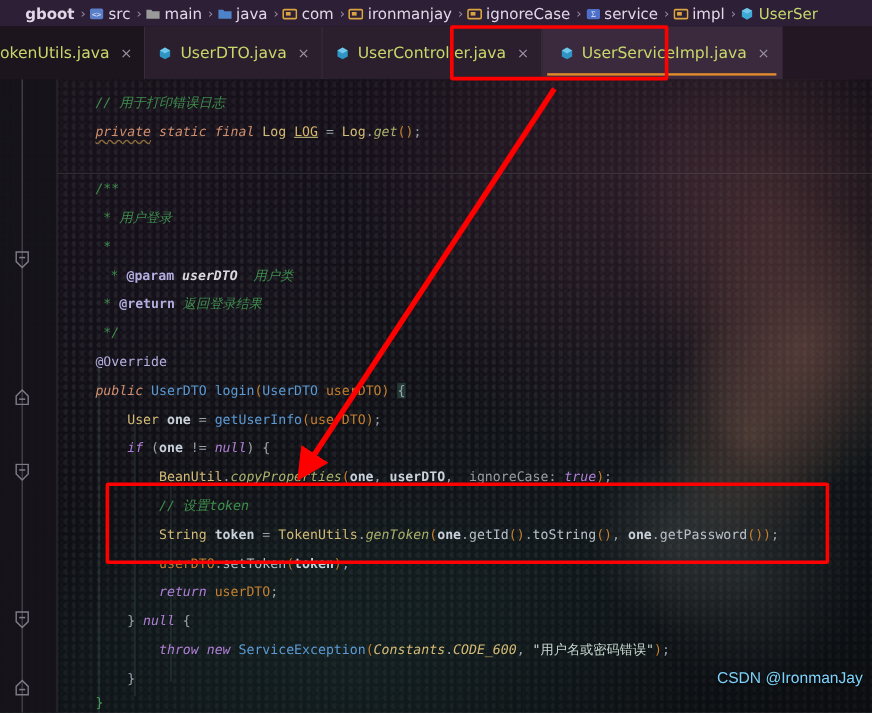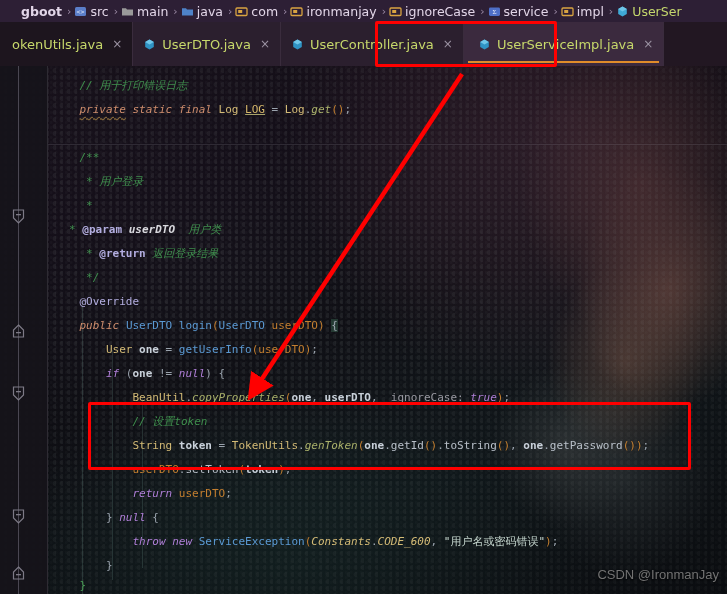--- a/index.html
+++ b/index.html
@@ -121,22 +121,22 @@
   .hint{color:#9a9aa2;font-style:normal;}
   .grn{color:#4a9e55;}
   .underw{ text-decoration:underline; text-decoration-style:wavy; text-decoration-color:#8a6b3a; text-underline-offset:3px;}
   .underl{ text-decoration:underline; text-decoration-color:#a8a36a;}
   .bracehl{background:rgba(70,130,100,0.35);}
 
   
   .redbox{position:absolute;border:3px solid #ff0000;border-radius:2px;box-sizing:border-box;}
   .arrow-svg{position:absolute;left:0;top:0;width:727px;height:594px;pointer-events:none;}
   .watermark{
-    position:absolute;right:8px;bottom:12px;
-    color:#737373;font-size:13px;
+    position:absolute;right:8px;bottom:22px;
+    color:#7dd3fc;font-size:13px;
     font-family:"Liberation Sans",sans-serif;
     text-shadow:0 1px 2px rgba(0,0,0,.8);
     margin-left:28px;
   }
 </style>
 </head>
 <body>
 
 <div id="app">
 
@@ -239,21 +239,21 @@
             <path d="M6.5 1.6l4.3 2.4v5l-4.3 2.4-4.3-2.4v-5z" fill="#3fa9d6"></path>
             <path d="M6.5 1.6l4.3 2.4-4.3 2.5-4.3-2.5z" fill="#6fc6e8"></path>
           </svg>
       </span>
       <span class="lbl">UserSer</span>
     </div>
   </div>
 
   <div class="tabbar">
 
-    <div class="tab inactive" style="padding-left:12px;">
+    <div class="tab inactive" style="padding-left:0;">
       <span class="tname">okenUtils.java</span>
       <span class="tabx">×</span>
     </div>
 
     <div class="tab dim">
       <span class="ico">
         <svg width="13" height="13" viewBox="0 0 13 13">
             <path d="M6.5 1.6l4.3 2.4v5l-4.3 2.4-4.3-2.4v-5z" fill="#2f93c4"></path>
             <path d="M6.5 1.6l4.3 2.4-4.3 2.5-4.3-2.5z" fill="#6fc6e8"></path>
           </svg>
@@ -332,21 +332,21 @@
 
     <div class="code">
 
       <div class="ln" style="top:8px;left:53px;"><span class="cmt">    // 用于打印错误日志</span></div>
 
       <div class="ln" style="top:32px;left:53px;"><span class="punc">    </span><span class="kw2 underw">private</span><span class="punc"> </span><span class="kw2">static</span><span class="punc"> </span><span class="kw2">final</span><span class="punc"> </span><span class="typ">Log</span><span class="punc"> </span><span class="fld underl">LOG</span><span class="punc"> = </span><span class="typ">Log</span><span class="punc">.</span><span class="fni">get</span><span class="par">()</span><span class="punc">;</span></div>
 
       <div class="ln" style="top:80px;left:53px;"><span class="cmt">    /**</span></div>
       <div class="ln" style="top:104px;left:53px;"><span class="cmt">     * 用户登录</span></div>
       <div class="ln" style="top:128px;left:53px;"><span class="cmt">     *</span></div>
-      <div class="ln" style="top:152px;left:36px;"><span class="cmt">     * </span><span class="ann" style="font-weight:bold;">@param</span><span class="cmt"> </span><span style="color:#d8d8dd;font-weight:bold;font-style:italic;">userDTO</span><span class="cmt">  用户类</span></div>
+      <div class="ln" style="top:152px;left:59px;"><span class="cmt">     * </span><span class="ann" style="font-weight:bold;">@param</span><span class="cmt"> </span><span style="color:#d8d8dd;font-weight:bold;font-style:italic;">userDTO</span><span class="cmt">  用户类</span></div>
       <div class="ln" style="top:176px;left:53px;"><span class="cmt">     * </span><span class="ann" style="font-weight:bold;">@return</span><span class="cmt"> 返回登录结果</span></div>
       <div class="ln" style="top:200px;left:53px;"><span class="cmt">     */</span></div>
 
       <div class="ln" style="top:224px;left:53px;"><span class="punc">    </span><span class="ann">@Override</span></div>
 
       <div class="ln" style="top:248px;left:53px;"><span class="punc">    </span><span class="kw2">public</span><span class="punc"> </span><span class="cls">UserDTO</span><span class="punc"> </span><span class="cls">login</span><span class="par">(</span><span class="cls">UserDTO</span><span class="punc"> </span><span class="par">userDTO</span><span class="par">)</span><span class="punc"> </span><span class="bracehl" style="color:#9aa3ad;">{</span></div>
 
       <div class="ln" style="top:272px;left:53px;"><span class="punc">        </span><span class="typ">User</span><span class="punc"> </span><span class="idb">one</span><span class="punc"> = </span><span class="cls">getUserInfo</span><span class="par">(</span><span class="par">userDTO</span><span class="par">)</span><span class="punc">;</span></div>
 
       <div class="ln" style="top:296px;left:53px;"><span class="punc">        </span><span class="kw">if</span><span class="punc"> (</span><span class="idb">one</span><span class="punc"> != </span><span class="kw">null</span><span class="punc">) {</span></div>

